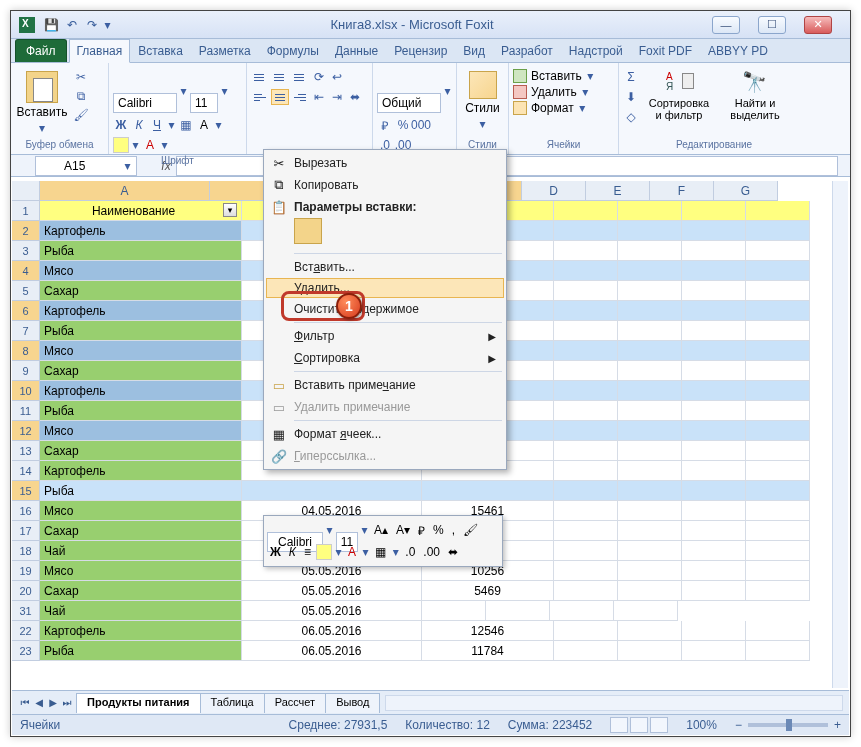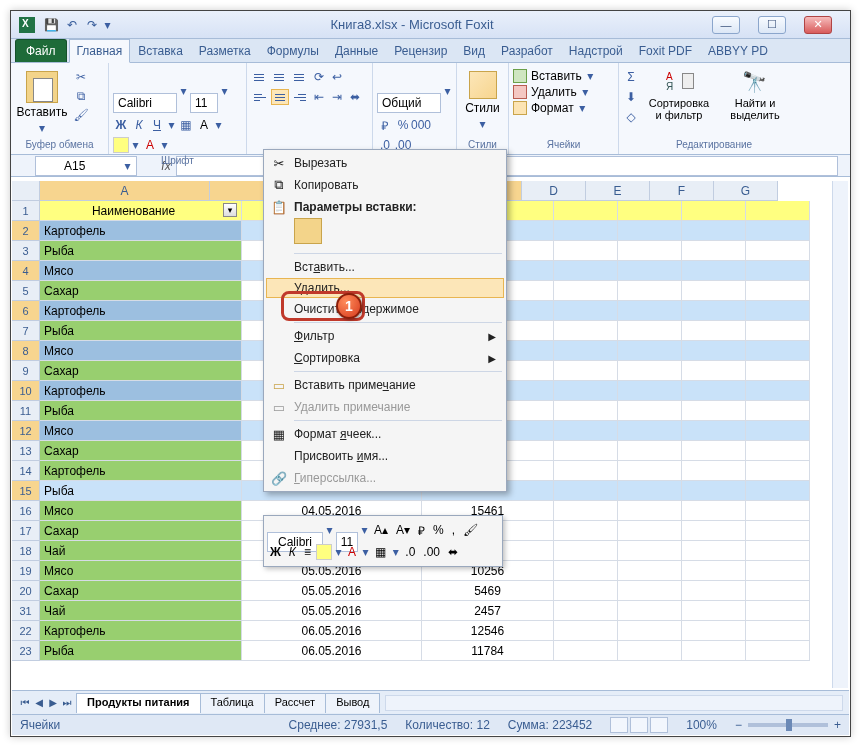--- a/index.html
+++ b/index.html
@@ -521,21 +521,20 @@
           <div class="cell cC">5469</div>
           <div class="cell cD"></div>
           <div class="cell cE"></div>
           <div class="cell cF"></div>
           <div class="cell cG"></div>
         </div>
         <div class="row">
           <div class="rh">31</div>
           <div class="cell cA">Чай</div>
           <div class="cell cB">05.05.2016</div>
-          <div class="cell cC">2457</div>
           <div class="cell cD"></div>
           <div class="cell cE"></div>
           <div class="cell cF"></div>
           <div class="cell cG"></div>
         </div>
         <div class="row">
           <div class="rh">22</div>
           <div class="cell cA">Картофель</div>
           <div class="cell cB">06.05.2016</div>
           <div class="cell cC">12546</div>
@@ -597,23 +596,20 @@
         <span>Вставить приме<u class="accel">ч</u>ание</span>
       </div>
   <div class="cm-item disabled">
         <span class="cm-icon">▭</span>
         <span>Удалить примечание</span>
       </div>
   <div class="cm-sep"></div>
   <div class="cm-item">
         <span class="cm-icon">▦</span>
         <span>Формат <u class="accel">я</u>чеек...</span>
-      </div>
-  <div class="cm-item">
-        <span>Присвоить <u class="accel">и</u>мя...</span>
       </div>
   <div class="cm-item disabled">
         <span class="cm-icon">🔗</span>
         <span><u class="accel">Г</u>иперссылка...</span>
       </div>
 </div>
 <div class="cm-highlight-box"></div>
 <div class="cm-marker">1</div>
 
 <div class="mini-toolbar">

